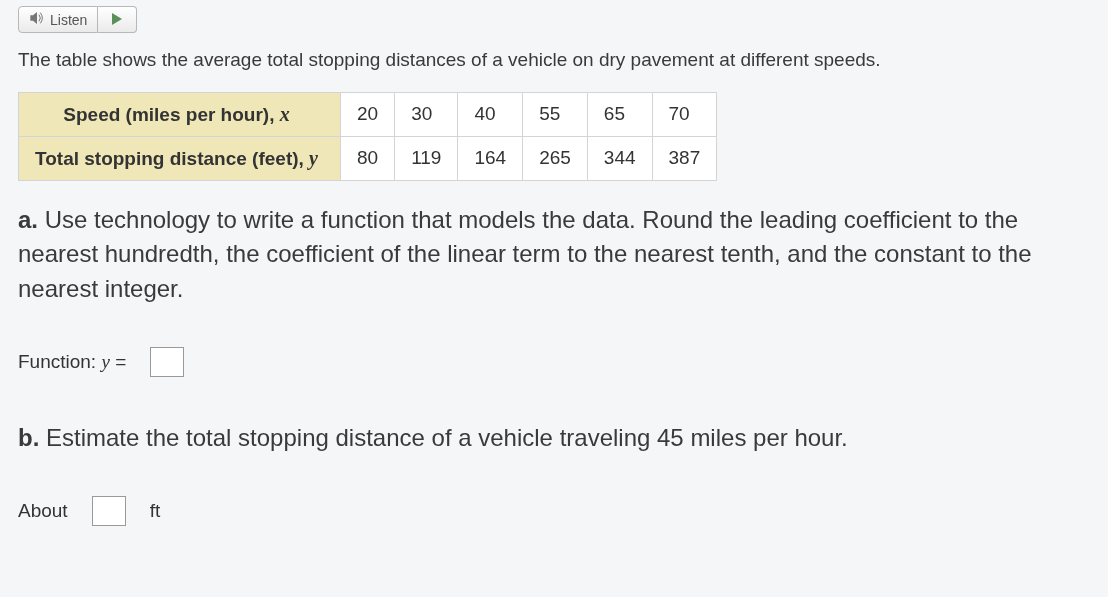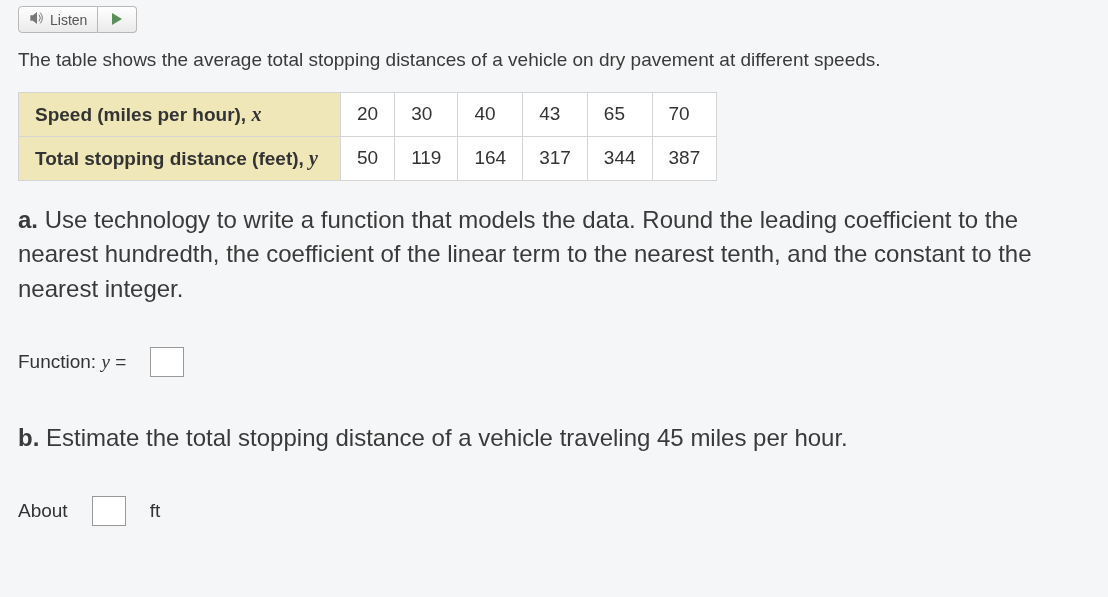--- a/index.html
+++ b/index.html
@@ -45,21 +45,21 @@
     border-collapse: collapse;
     margin-bottom: 22px;
   }
   table.data td {
     border: 1px solid #d4d4d4;
     padding: 10px 16px;
     font-size: 19px;
     background: #ffffff;
   }
   table.data td.rowhead {
-    text-align: left;
+    text-align: center;
     background: #efe7b8;
     color: #333;
     font-weight: bold;
     min-width: 320px;
     padding-right: 22px;
   }
   .var-italic { font-style: italic; font-family: 'Times New Roman', serif; font-size: 20px; font-weight: bold; }
   .part {
     font-size: 24px;
     color: #3a3a3a;
@@ -113,32 +113,32 @@
 
   <table class="data">
     <tbody>
         <tr>
       <td class="rowhead">
         <span>Speed (miles per hour), </span><span class="var-italic">x</span>
       </td>
       <td>20</td>
       <td>30</td>
       <td>40</td>
-      <td>43</td>
+      <td>55</td>
       <td>65</td>
       <td>70</td>
     </tr>
     <tr>
       <td class="rowhead">
         <span>Total stopping distance (feet), </span><span class="var-italic">y</span>
       </td>
-      <td>50</td>
+      <td>80</td>
       <td>119</td>
       <td>164</td>
-      <td>317</td>
+      <td>265</td>
       <td>344</td>
       <td>387</td>
     </tr>
   </tbody>
     </table>
 
   <p class="part">
     <span class="label">a.</span><span> Use technology to write a function that models the data. Round the leading coefficient to the nearest hundredth, the coefficient of the linear term to the nearest tenth, and the constant to the nearest integer.</span>
   </p>
 

